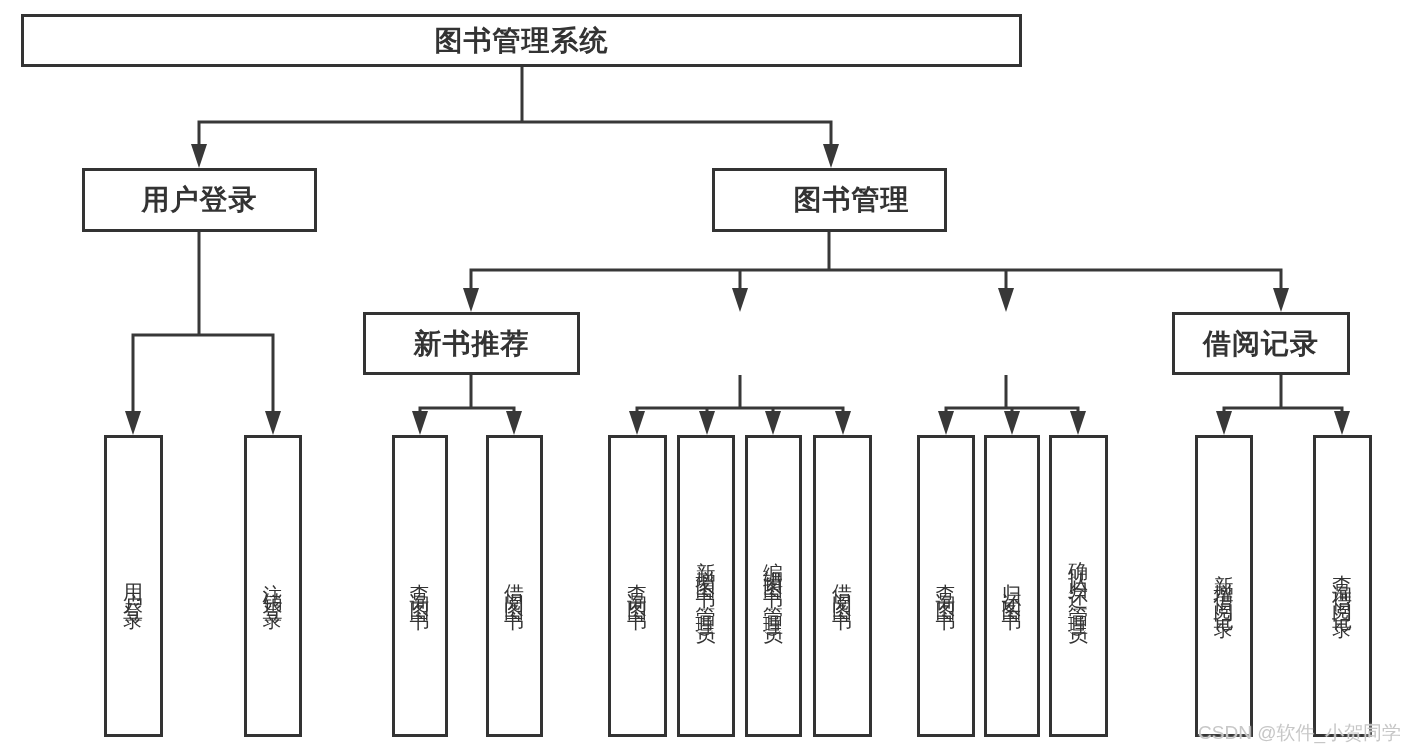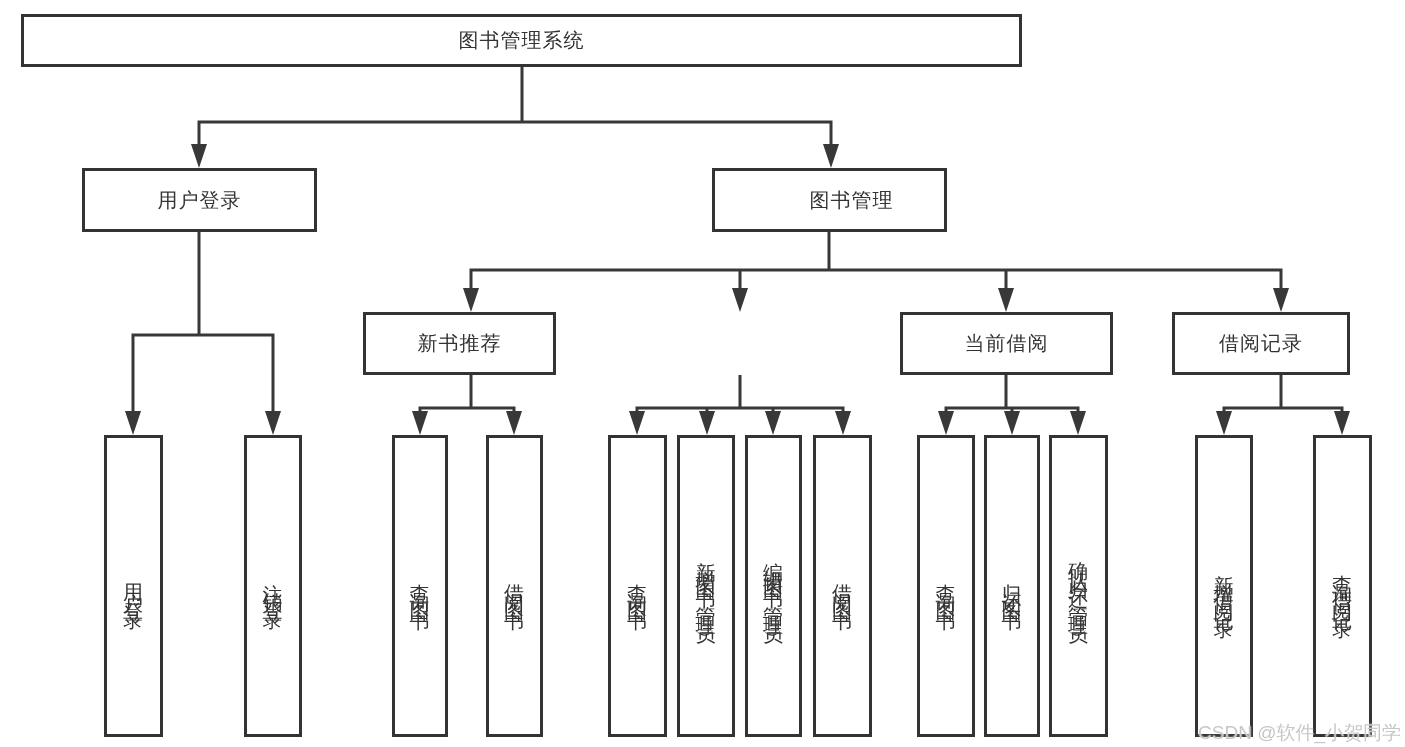--- a/index.html
+++ b/index.html
@@ -26,24 +26,25 @@
     position: absolute;
     box-sizing: border-box;
     border: 3px solid #333333;
     background: #ffffff;
     display: flex;
     align-items: center;
     justify-content: center;
     z-index: 2;
   }
   .h-node span {
-    font-size: 20px;
+    font-size: 28px;
     letter-spacing: 1px;
     color: #333333;
     white-space: nowrap;
+    font-weight: bold;
   }
   .v-node span {
     writing-mode: vertical-rl;
     text-orientation: mixed;
     font-size: 20px;
     line-height: 1.1;
     letter-spacing: 9px;
     color: #333333;
   }
   .watermark {
@@ -102,25 +103,22 @@
     <span>图书管理系统</span>
   </div>
 
   <div class="node h-node" style="left:82px; top:168px; width:235px; height:64px;">
     <span>用户登录</span>
   </div>
   <div class="node h-node" style="left:712px; top:168px; width:235px; height:64px;padding-left:44px;">
     <span>图书管理</span>
   </div>
 
-  <div class="node h-node" style="left:363px; top:312px; width:193px; height:63px;">
+  <div class="node h-node" style="left:363px; top:312px; width:217px; height:63px;">
     <span>新书推荐</span>
-  </div>
-  <div class="node h-node" style="left:900px; top:312px; width:213px; height:63px;">
-    <span>当前借阅</span>
   </div>
   <div class="node h-node" style="left:1172px; top:312px; width:178px; height:63px;align-items:center;">
     <span>借阅记录</span>
   </div>
 
   <div class="node v-node" style="left:104px; top:435px; width:59px; height:302px;">
     <span>用户登录</span>
   </div>
   <div class="node v-node" style="left:244px; top:435px; width:58px; height:302px;">
     <span>注销登录</span>

